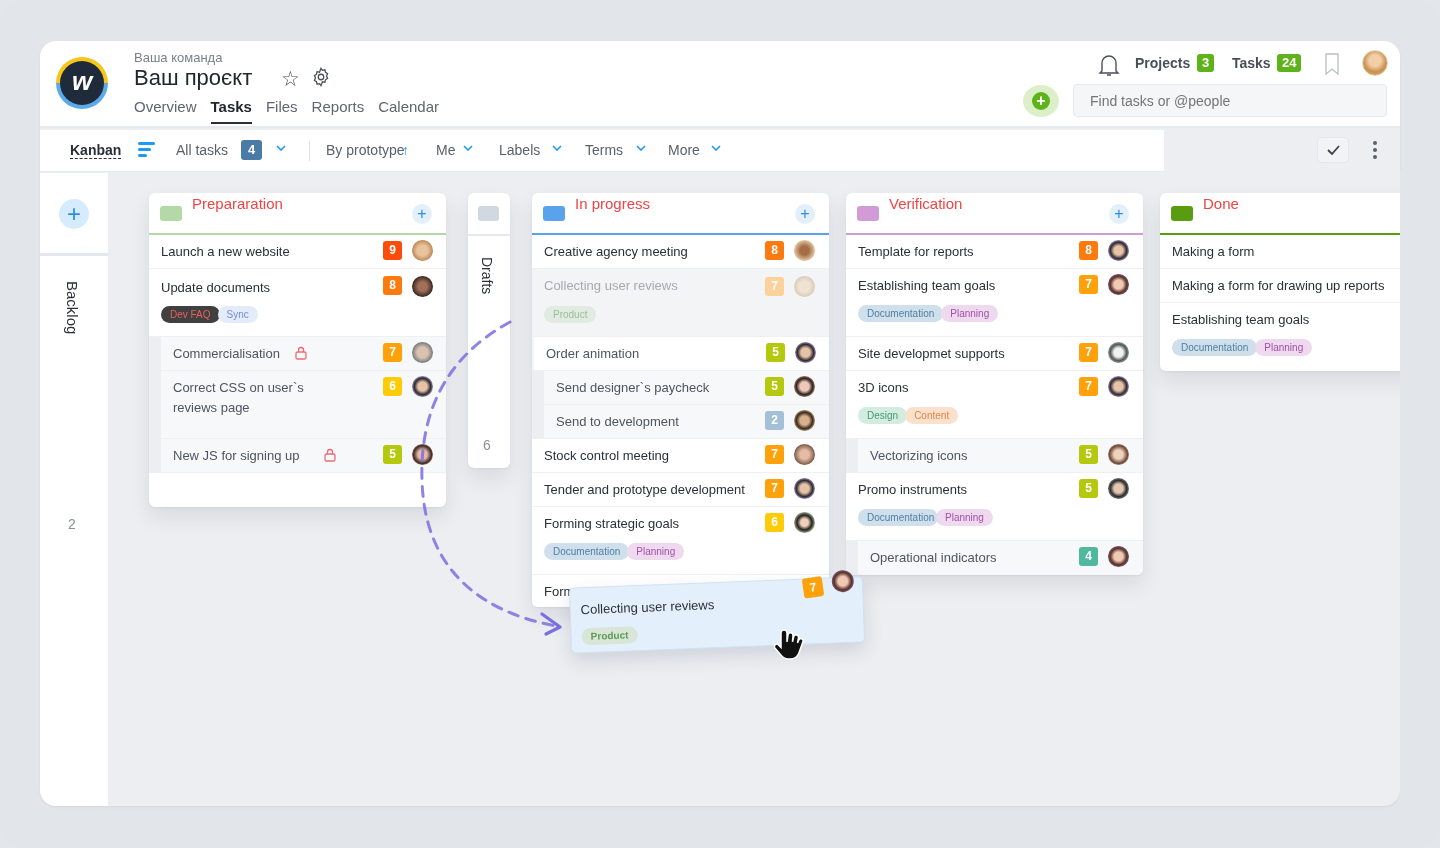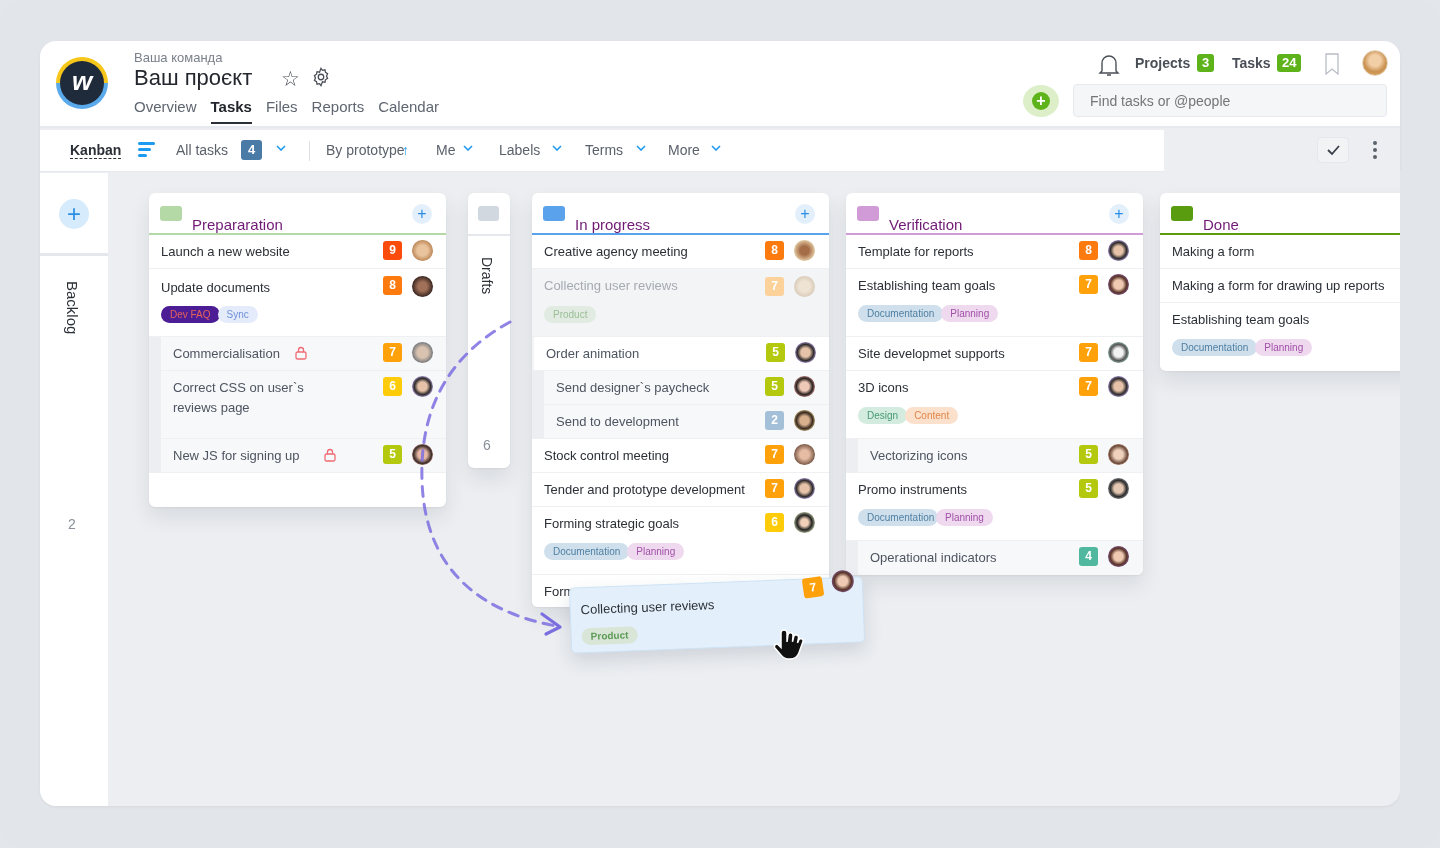--- a/index.html
+++ b/index.html
@@ -40,21 +40,21 @@
 
   .backlog { position: absolute; left: 0; top: 132px; width: 68px; height: 633px; background: #fff; }
   .backlog-add { position: absolute; left: 19px; top: 26px; width: 30px; height: 30px; border-radius: 50%; background: #d6ebfb; color: #2a8ee6; font-size: 24px; text-align: center; line-height: 29px; }
   .backlog-sep { position: absolute; left: 0; top: 80px; width: 68px; height: 3px; background: #e4e7eb; }
   .vertical-label { position: absolute; writing-mode: vertical-rl; font-size: 15px; color: #2b2f36; }
   .backlog-count { position: absolute; left: 28px; top: 343px; font-size: 14px; color: #8a9099; }
 
   .column { position: absolute; background: #fff; border-radius: 6px; box-shadow: 0 10px 20px rgba(40,50,70,0.10), 0 1px 2px rgba(0,0,0,0.05); overflow: hidden; }
   .col-head { position: relative; height: 42px; border-bottom: 2px solid; }
   .col-swatch { position: absolute; left: 11px; top: 13px; width: 22px; height: 15px; border-radius: 3px; }
-  .col-title { position: absolute; left: 43px; top: 23px; font-size: 15px; color: #701a75; }
+  .col-title { position: absolute; left: 43px; top: 2px; font-size: 15px; color: #ef4444; }
   .col-add { position: absolute; right: 14px; top: 11px; width: 20px; height: 20px; border-radius: 50%; background: #e3f0fb; color: #2a8ee6; font-size: 16px; text-align: center; line-height: 19px; }
   .task { position: relative; border-bottom: 1px solid #eef0f2; background: #fff; }
   .task.sub { background: #f7f8fa; border-left: 12px solid #eceef1; }
   .task.ghost { background: #f2f4f6; }
   .task-title { position: absolute; left: 12px; top: 10px; font-size: 13px; color: #2b2f36; line-height: 20px; }
   .task.sub .task-title { color: #4e5560; }
   .task.ghost .task-title { color: #a5aab1; }
   .prio { position: absolute; top: 6px; width: 19px; height: 19px; border-radius: 3px; color: #fff; font-size: 12px; font-weight: bold; text-align: center; line-height: 19px; }
   .avatar { position: absolute; top: 5px; width: 21px; height: 21px; border-radius: 50%; }
   .tags { position: absolute; left: 12px; top: 36px; display: flex; }
@@ -170,21 +170,21 @@
   <div class="task" style="height:34px">
     <div class="task-title" style="top:7px">Launch a new website</div>
     <div class="prio" style="left:234px;background:#fb4c0b">9</div>
     <div class="avatar" style="left:263px;background:radial-gradient(circle,#e9c39c 35%,#b7804f 75%)"></div>
   </div>
   <div class="task" style="height:68px">
     <div class="task-title" style="top:9px">Update documents</div>
     <div class="prio" style="left:234px;top:7px;background:#fd7a0f">8</div>
     <div class="avatar" style="left:263px;top:7px;background:radial-gradient(circle,#a07058 30%,#3a2620 70%)"></div>
     <div class="tags" style="top:37px">
-      <span class="tag" style="background:#4c1d95;color:#e5625b">Dev FAQ</span>
+      <span class="tag" style="background:#404040;color:#e5625b">Dev FAQ</span>
       <span class="tag" style="background:#e4ecfb;color:#6f8fd8">Sync</span>
     </div>
   </div>
   <div class="task sub" style="height:34px">
     <div class="task-title" style="top:7px">Commercialisation</div>
     <svg class="lock-icon" style="left:134px" viewBox="0 0 12 14">
         <rect x="1" y="6" width="10" height="7" rx="1.5" fill="none" stroke="#ef6b73" stroke-width="1.3"></rect>
         <path d="M3.5 6V4a2.5 2.5 0 0 1 5 0v2" fill="none" stroke="#ef6b73" stroke-width="1.3"></path>
       </svg>
     <div class="prio" style="left:222px;background:#fea10a">7</div>

